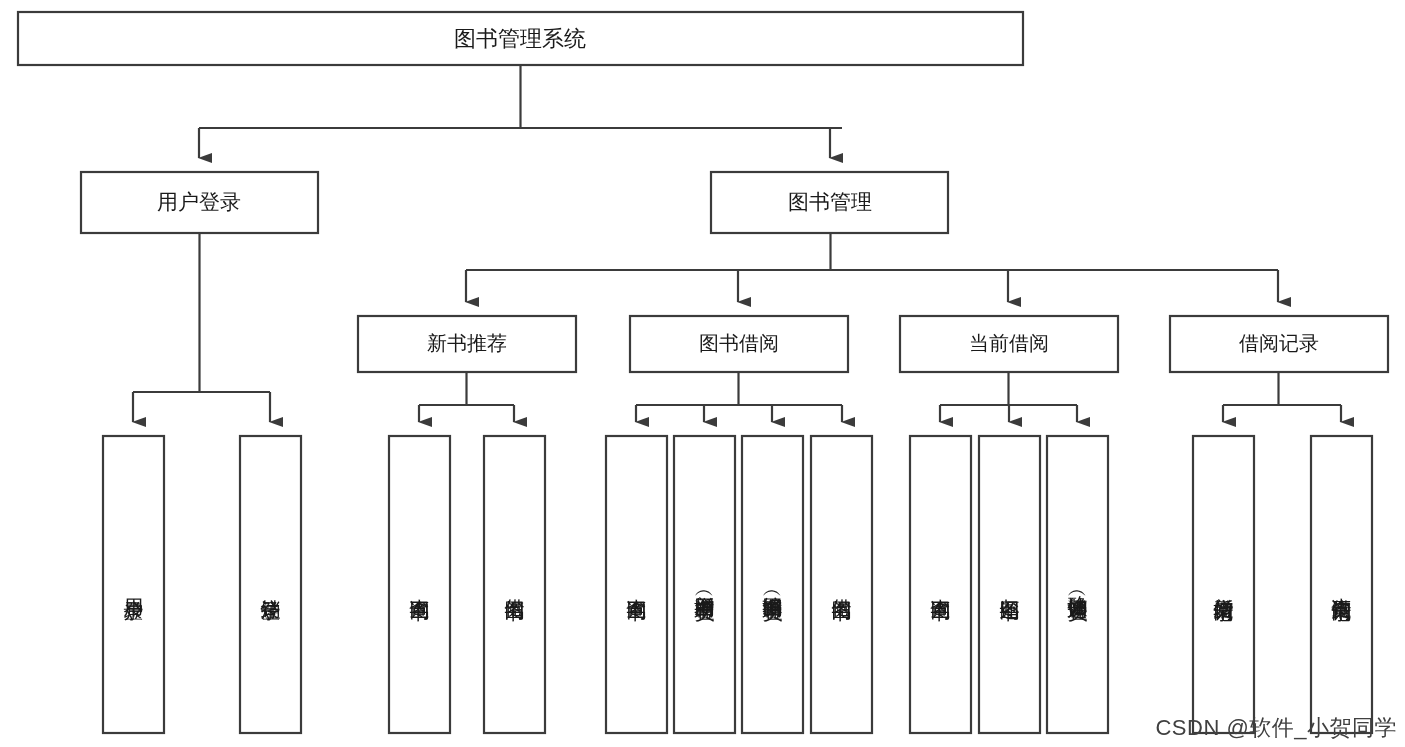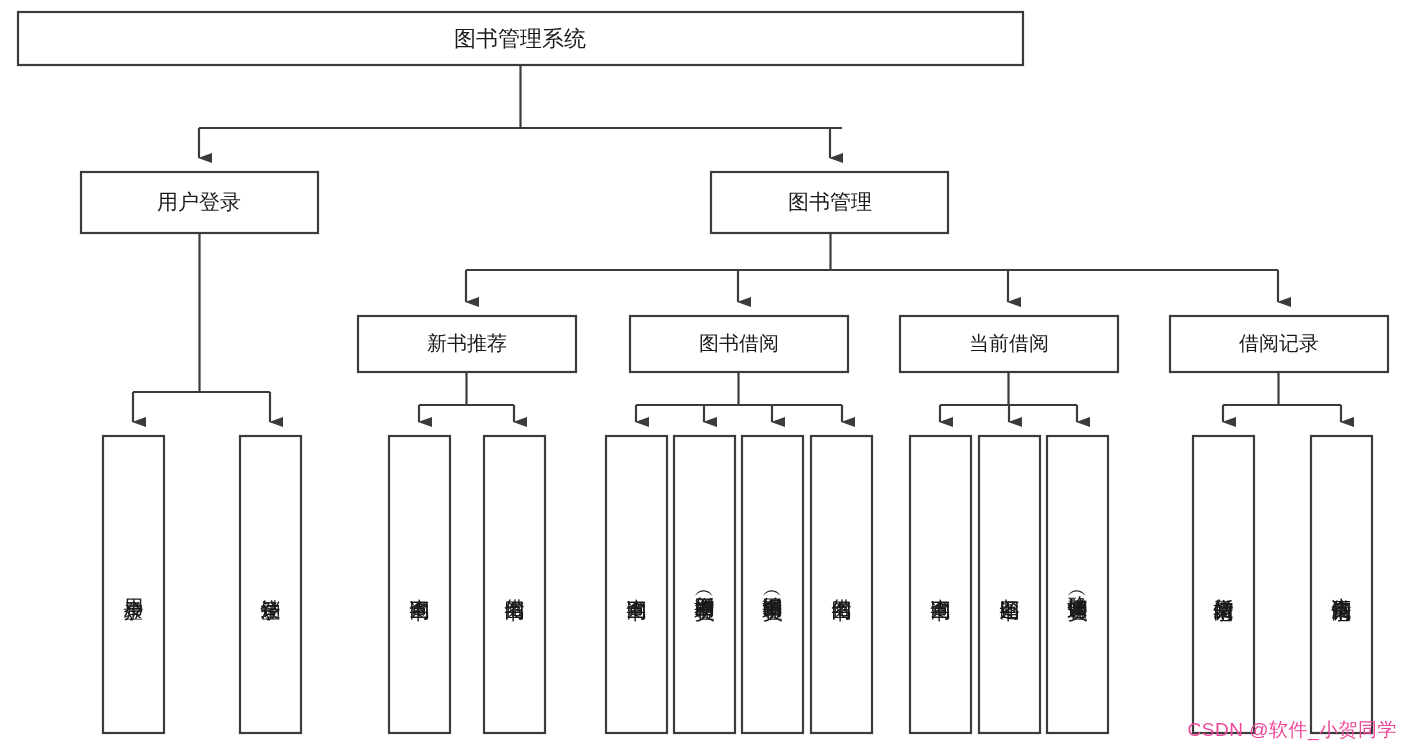--- a/index.html
+++ b/index.html
@@ -68,22 +68,22 @@
     color: #1a1a1a;
     letter-spacing: 1px;
     white-space: nowrap;
     text-align: center;
   }
   .watermark {
     position: absolute;
     right: 8px;
     bottom: 4px;
     font-family: "Liberation Sans", "DejaVu Sans", sans-serif;
-    font-size: 19px;
-    color: #ec4899;
+    font-size: 22px;
+    color: #404040;
     letter-spacing: 0.5px;
     user-select: none;
     white-space: nowrap;
   }
 </style>
 </head>
 <body>
 
 <div id="diagram-root">
   <svg class="diagram" viewBox="0 0 1405 747" xmlns="http://www.w3.org/2000/svg">

